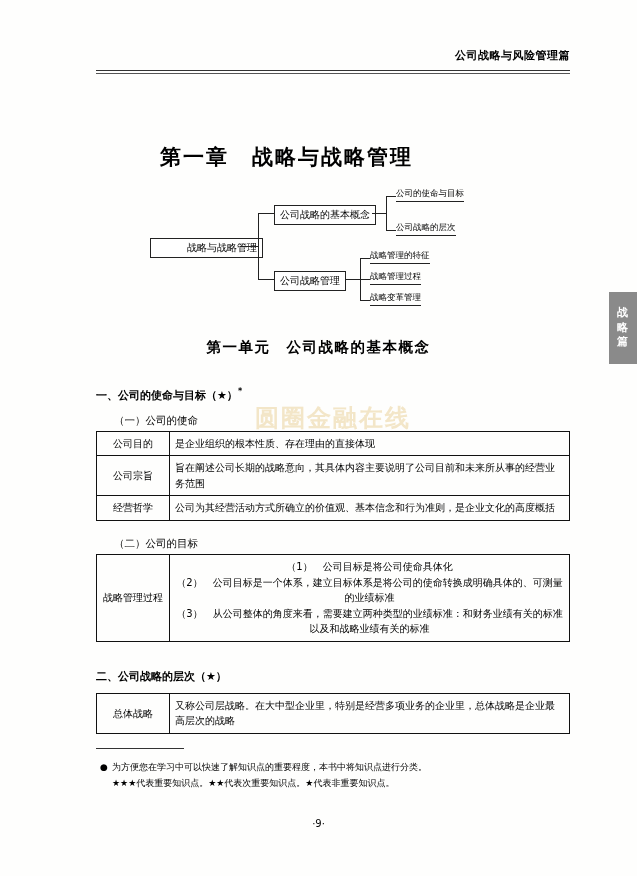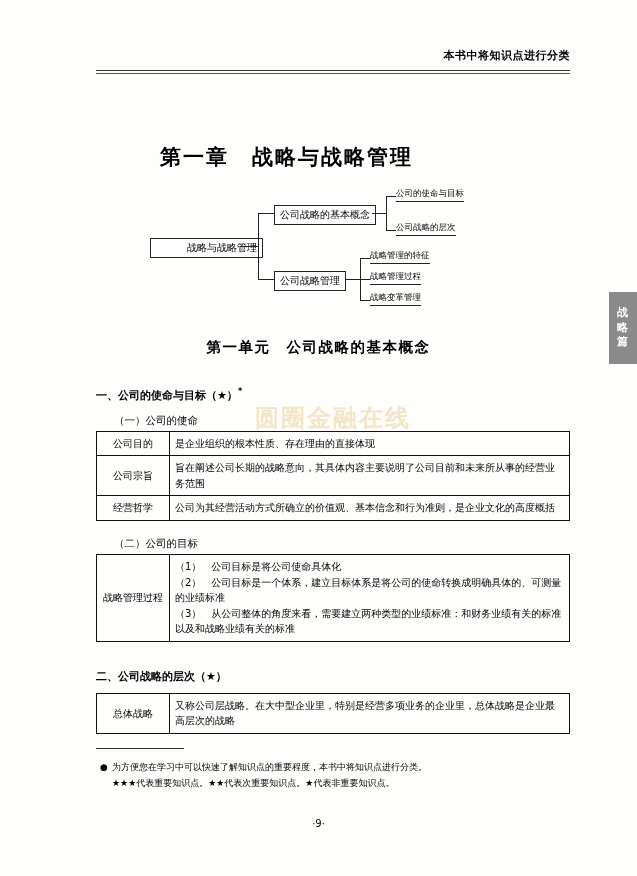--- a/index.html
+++ b/index.html
@@ -153,20 +153,21 @@
     line-height: 1.55;
   }
   td.label-cell {
     width: 62px;
     text-align: center;
     white-space: nowrap;
   }
   .cell-list p {
     margin: 0;
     text-indent: 0;
+    text-align: center;
   }
 
   .spacer-12 { height: 12px; }
 
   
   .watermark {
     position: absolute;
     top: 402px;
     left: 255px;
     font-size: 24px;
@@ -233,21 +234,21 @@
     font-size: 10px;
     color: #000;
   }
 </style>
 </head>
 <body>
 
 <div class="page">
 
   <div class="header">
-    <div class="header-title">本书中将知识点进行分类</div>
+    <div class="header-title">公司战略与风险管理篇</div>
     <div class="header-rule"></div>
     <div class="header-rule2"></div>
   </div>
 
   <div class="chapter-title">第一章　战略与战略管理</div>
 
   <div class="mindmap">
 
     <div class="mm-node" style="left:0px; top:48px;padding-left:36px;">战略与战略管理</div>
 

